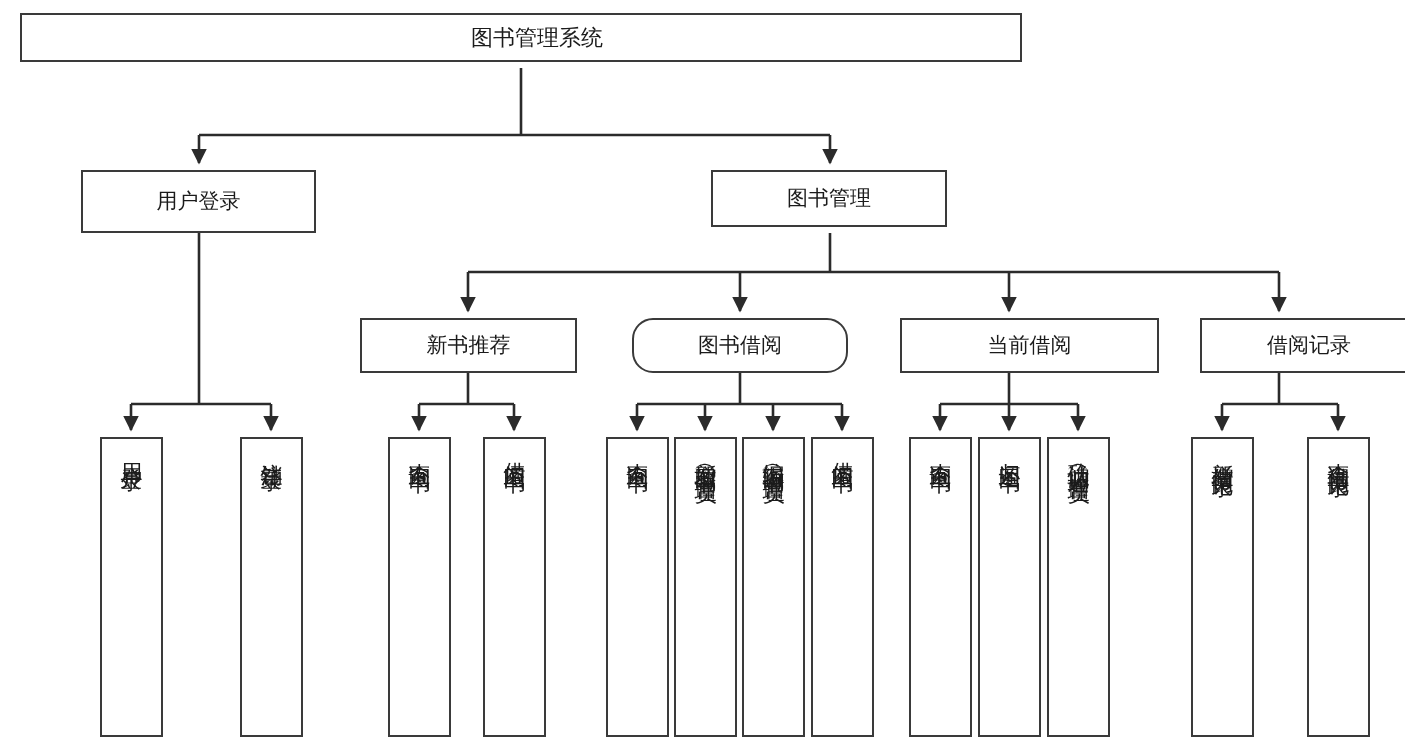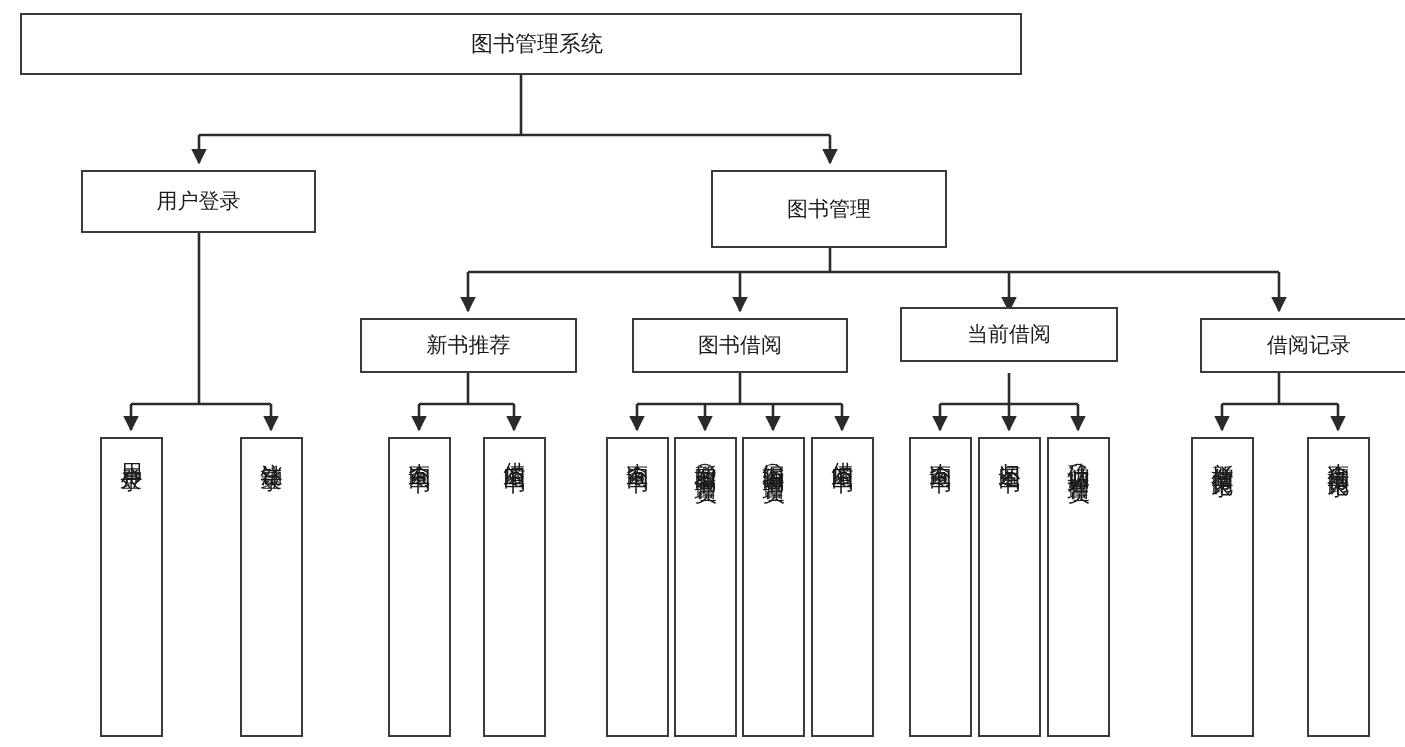--- a/index.html
+++ b/index.html
@@ -106,38 +106,38 @@
       <path d="M 1009 404 L 1009 430" marker-end="url(#arrow)"></path>
       <path d="M 1078 404 L 1078 430" marker-end="url(#arrow)"></path>
 
       <path d="M 1279 373 L 1279 404"></path>
       <path d="M 1222 404 L 1338 404"></path>
       <path d="M 1222 404 L 1222 430" marker-end="url(#arrow)"></path>
       <path d="M 1338 404 L 1338 430" marker-end="url(#arrow)"></path>
     </g>
   </svg>
 
-  <div class="node h root" style="left:20px;top:13px;width:1002px;height:62px;padding-left:32px;">
+  <div class="node h root" style="left:20px;top:13px;width:1002px;height:49px;padding-left:32px;">
     <span class="lbl">图书管理系统</span>
   </div>
 
   <div class="node h" style="left:81px;top:170px;width:235px;height:63px;">
     <span class="lbl">用户登录</span>
   </div>
-  <div class="node h" style="left:711px;top:170px;width:236px;height:78px;">
+  <div class="node h" style="left:711px;top:170px;width:236px;height:57px;">
     <span class="lbl">图书管理</span>
   </div>
 
   <div class="node h" style="left:360px;top:318px;width:217px;height:55px;">
     <span class="lbl">新书推荐</span>
   </div>
-  <div class="node h" style="left:632px;top:318px;width:216px;height:55px;">
+  <div class="node h" style="left:632px;top:318px;width:216px;height:55px;border-radius:21px;">
     <span class="lbl">图书借阅</span>
   </div>
-  <div class="node h" style="left:900px;top:307px;width:218px;height:55px;">
+  <div class="node h" style="left:900px;top:318px;width:259px;height:55px;">
     <span class="lbl">当前借阅</span>
   </div>
   <div class="node h" style="left:1200px;top:318px;width:218px;height:55px;">
     <span class="lbl">借阅记录</span>
   </div>
 
   <div class="node v" style="left:100px;top:437px;width:63px;height:300px;">
     <span class="lbl">用户登录</span>
   </div>
   <div class="node v" style="left:240px;top:437px;width:63px;height:300px;">

